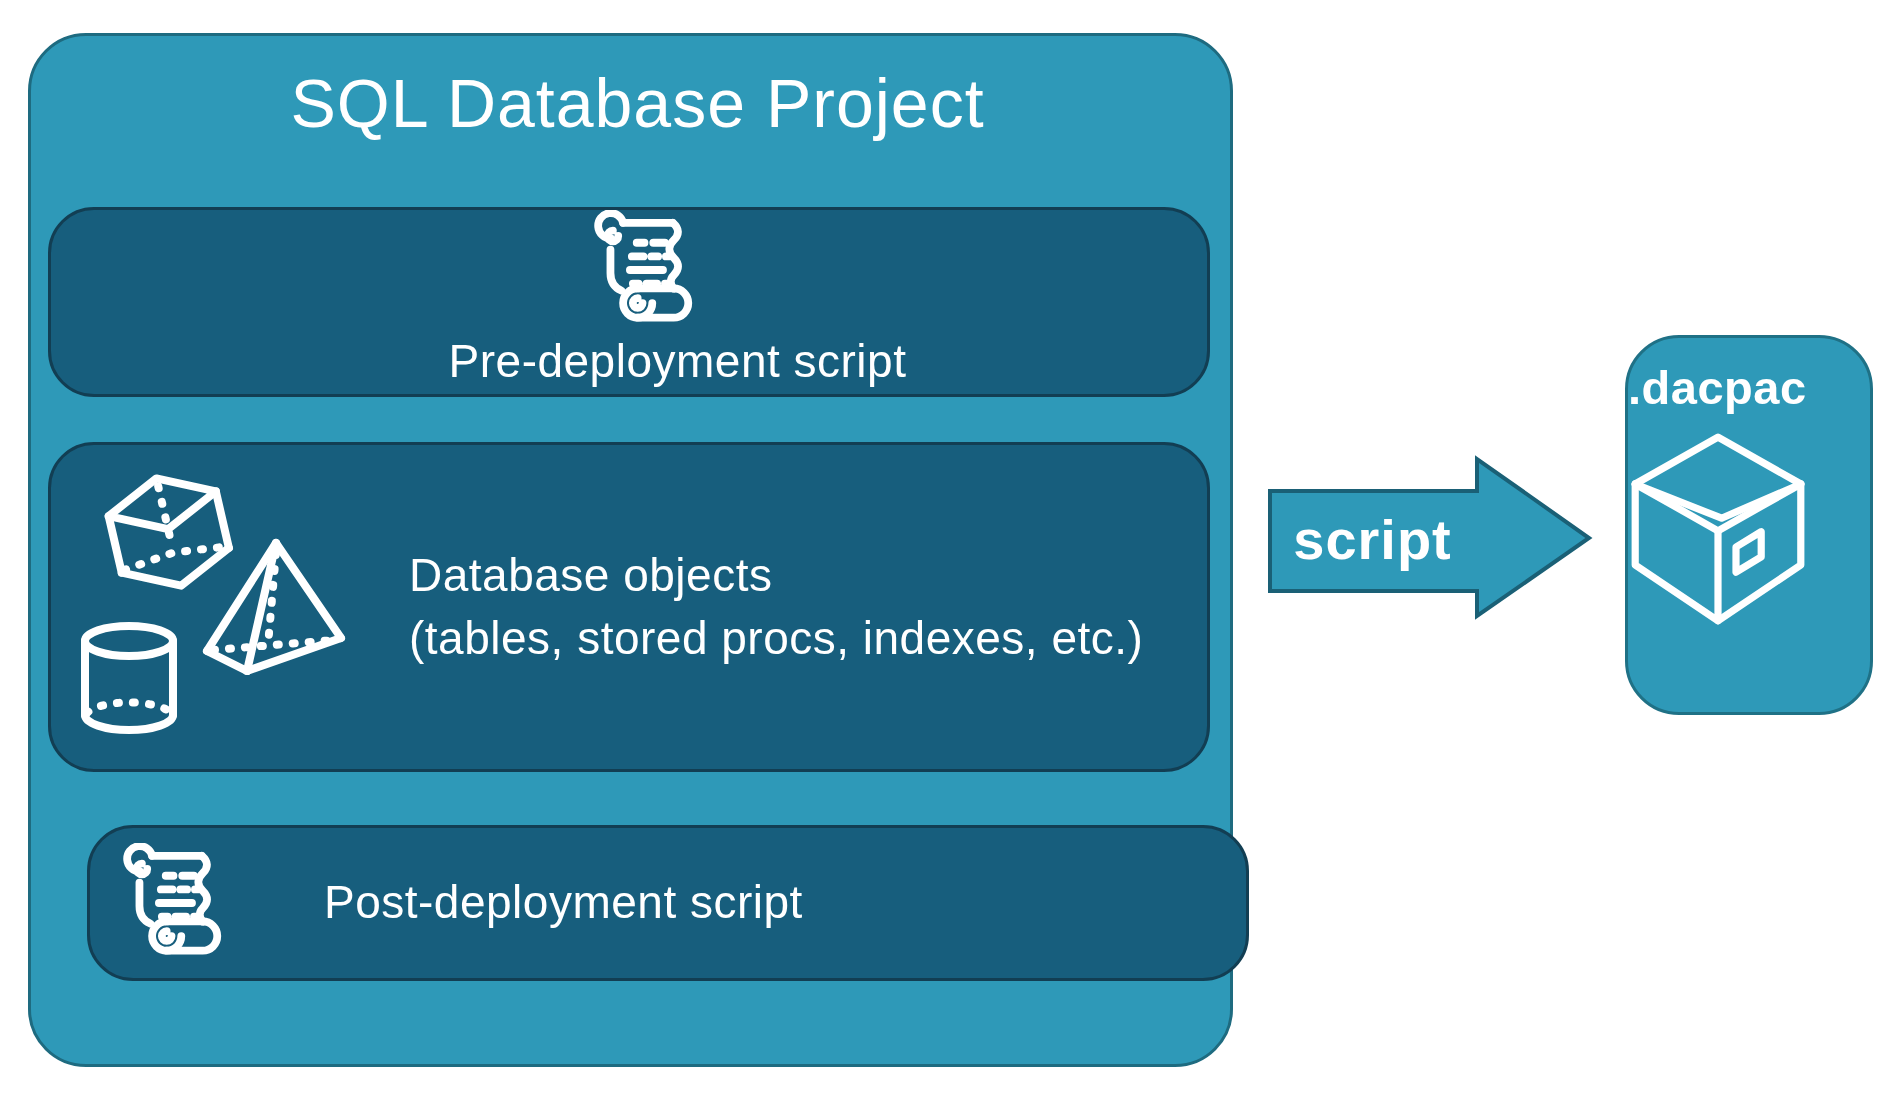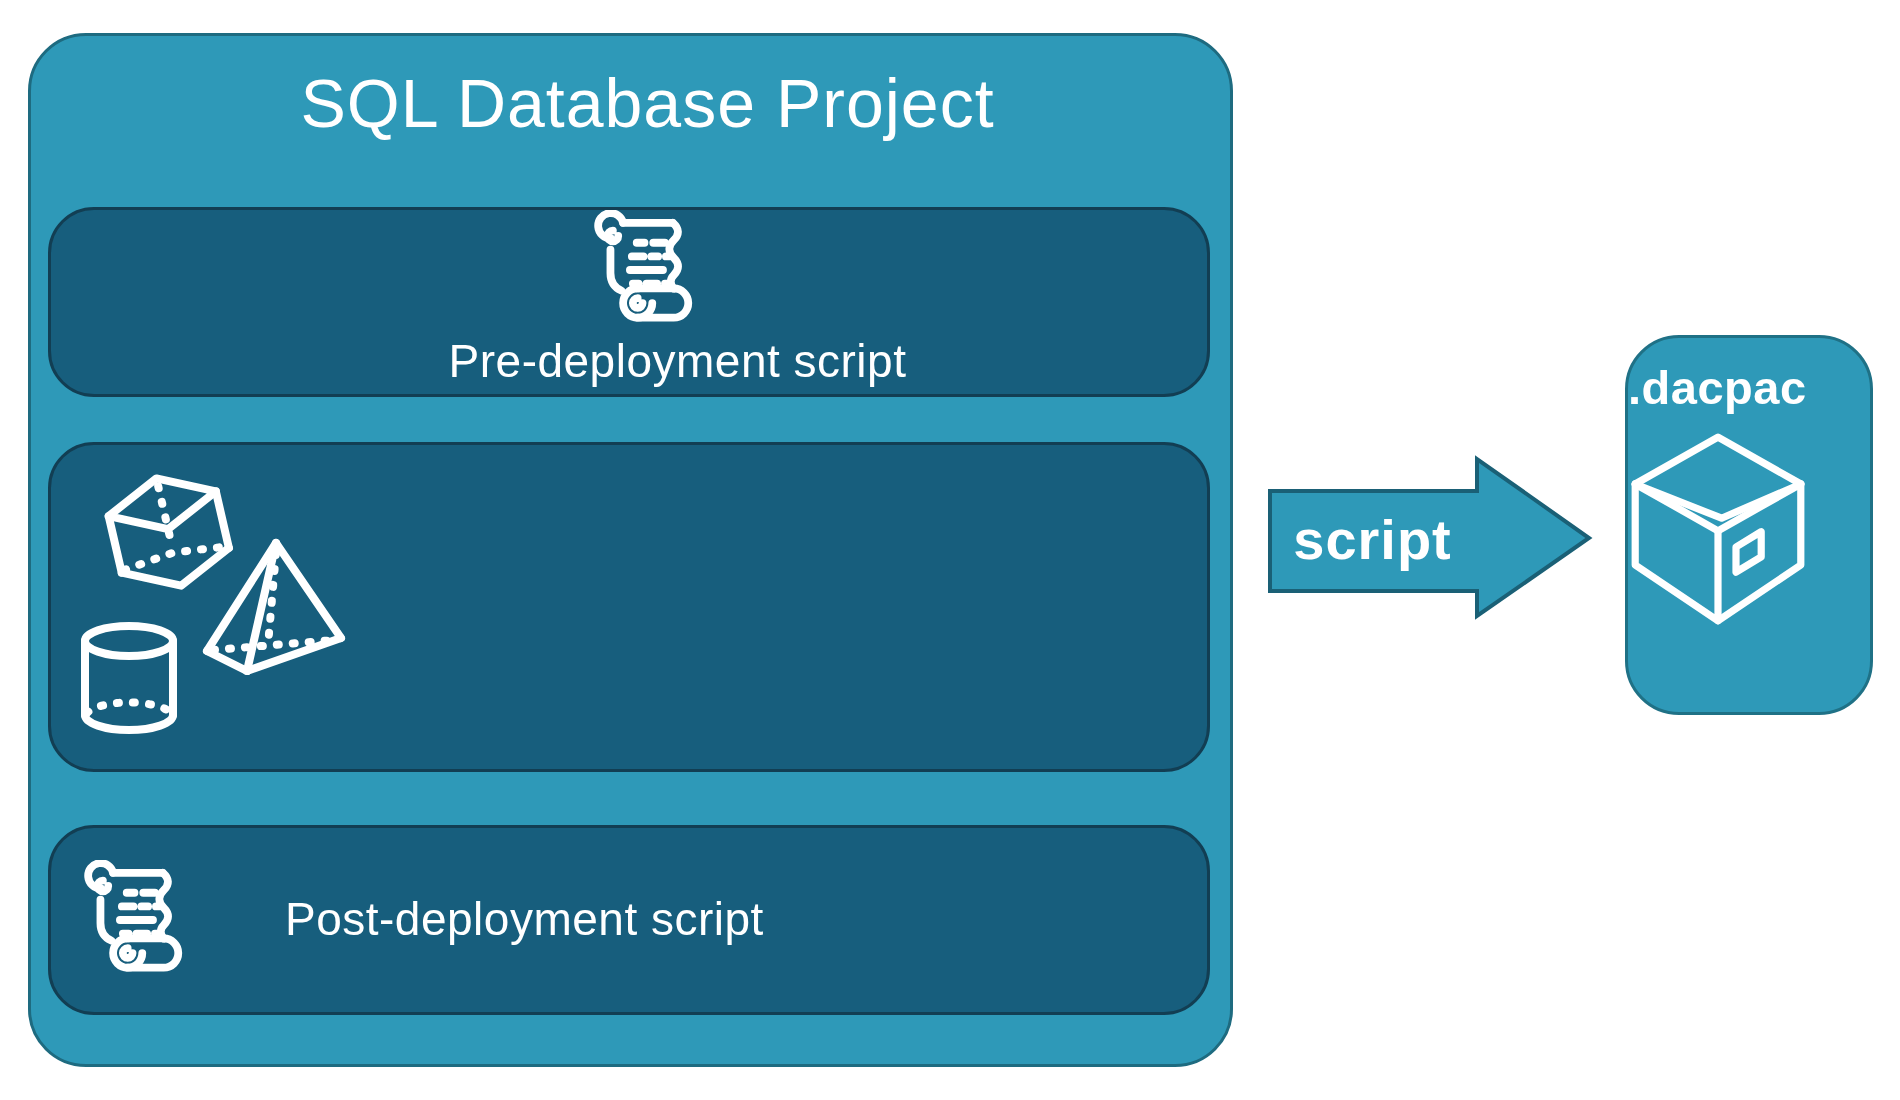--- a/index.html
+++ b/index.html
@@ -8,33 +8,33 @@
     font-family:"Liberation Sans", sans-serif;
     -webkit-font-smoothing:antialiased;
   }
   
   .project{
     position:absolute;left:28px;top:33px;width:1205px;height:1034px;
     background:#2E99B8;border:3px solid #1E6B80;border-radius:58px;
     box-sizing:border-box;
   }
   .project-title{
-    position:absolute;left:17px;top:28px;width:100%;
+    position:absolute;left:7px;top:28px;width:100%;
     text-align:center;color:#ffffff;font-size:68px;font-weight:400;
     letter-spacing:1px;
   }
   
   .panel{
     position:absolute;left:17px;width:1162px;
     background:#175E7D;border:3px solid #123E53;border-radius:46px;
     box-sizing:border-box;display:flex;align-items:center;
   }
   .panel-1{top:171px;height:190px;flex-direction:column;}
   .panel-2{top:406px;height:330px;}
-  .panel-3{top:789px;height:190px;}
+  .panel-3{top:789px;height:156px;margin-left:39px;}
   .panel-label{
     color:#ffffff;font-size:46px;font-weight:400;letter-spacing:0.5px;
     line-height:1.38;white-space:nowrap;
   }
   .panel-1 .panel-label,.panel-3 .panel-label{margin-left:97px;}
   .scroll-wrap{margin-left:30px;width:107px;height:120px;flex:0 0 auto;}
   .shapes-wrap{margin-left:28px;width:272px;height:288px;flex:0 0 auto;}
   .panel-2 .panel-label{margin-left:58px;}
   
   .arrow-wrap{position:absolute;left:1268px;top:455px;width:325px;height:165px;}
@@ -125,20 +125,24 @@
             <path d="M6,178 V252"></path>
             <path d="M94,178 V252"></path>
             <path d="M6,252 A44,15 0 0 0 94,252"></path>
           </g>
           <g class="ic-dash" stroke-width="8.5">
             <path d="M8,250 A44,15 0 0 1 92,250"></path>
           </g>
         </g>
       </svg>
     </div>
+    <div class="panel-label">
+      <div>Database objects</div>
+      <div>(tables, stored procs, indexes, etc.)</div>
+    </div>
   </div>
 
   <div class="panel panel-3">
     <div class="scroll-wrap">
       <svg viewBox="0 0 110 122">
         <g class="ic" stroke-width="7.5">
           <path d="M33,12.5 a13,13 0 1 0 -12.5,16"></path>
           <path d="M28,26 a5.5,5.5 0 1 1 -5.5,-5.5"></path>
           <path d="M33,12.5 H84"></path>
           <path d="M20,40 V64 Q20,77 31,82"></path>

